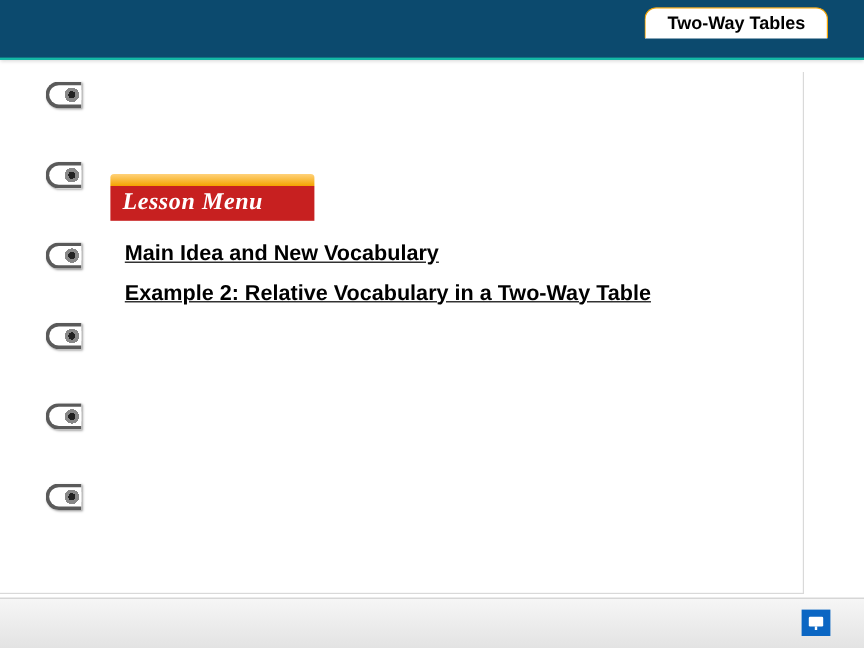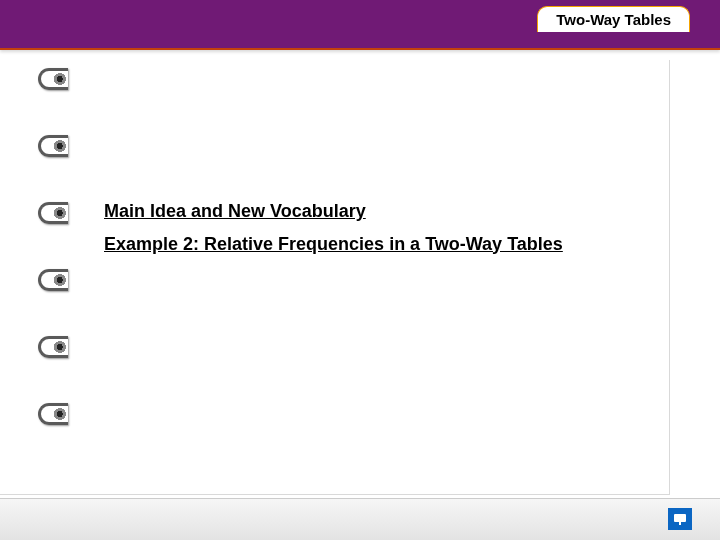--- a/index.html
+++ b/index.html
@@ -11,22 +11,22 @@
     position: relative;
     overflow: hidden;
   }
 
   
   .header-bar {
     position: absolute;
     top: 0; left: 0;
     width: 100%;
     height: 50px;
-    background: #701a75;
-    border-bottom: 2px solid #c2410c;
+    background: #0c4a6e;
+    border-bottom: 2px solid #14b8a6;
     box-shadow: 0 2px 3px rgba(0,0,0,0.15);
   }
   .header-title-tab {
     position: absolute;
     top: 6px;
     right: 30px;
     height: 26px;
     padding: 4px 18px;
     background: #fff;
     border: 1px solid #f4a300;
@@ -155,24 +155,28 @@
 
   <div class="binding">
     <div class="ring"></div>
     <div class="ring"></div>
     <div class="ring"></div>
     <div class="ring"></div>
     <div class="ring"></div>
     <div class="ring"></div>
   </div>
 
+  <div class="lesson-banner">
+    <div class="banner-top"></div>
+    <div class="banner-text">Lesson Menu</div>
+  </div>
 
   <div class="menu-links">
     <a class="menu-link">Main Idea and New Vocabulary</a>
-    <a class="menu-link">Example 2:  Relative Frequencies in a Two-Way Tables</a>
+    <a class="menu-link">Example 2:  Relative Vocabulary in a Two-Way Table</a>
   </div>
 
 </div>
 
 <div class="bottom-bar">
   <button class="present-btn">
     <svg width="14" height="14" viewBox="0 0 14 14">
       <rect x="1" y="2" width="12" height="8" rx="1"></rect>
       <rect x="6" y="10" width="2" height="3"></rect>
     </svg>

